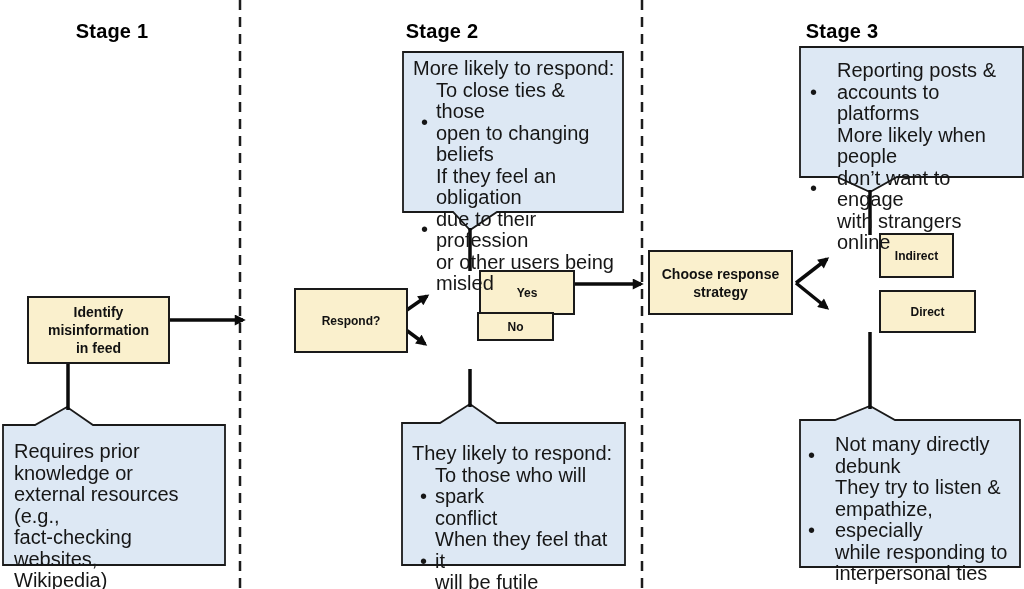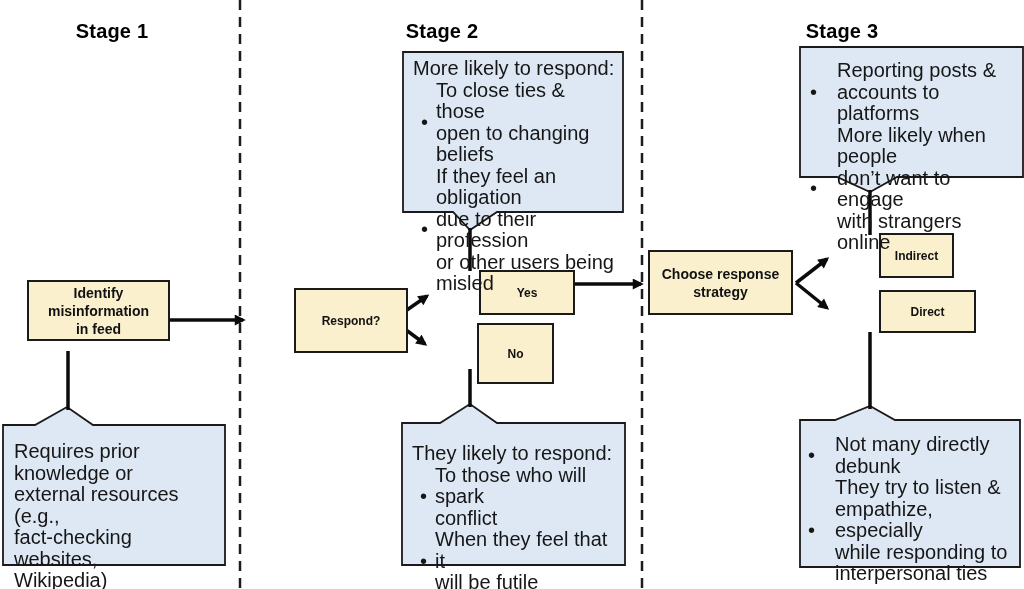--- a/index.html
+++ b/index.html
@@ -82,26 +82,26 @@
     <line class="conn" x1="394" y1="321" x2="425" y2="344" marker-end="url(#arrow)"></line>
     <line class="conn" x1="510" y1="284" x2="641" y2="284" marker-end="url(#arrow)"></line>
     <line class="conn" x1="796" y1="283" x2="827" y2="259" marker-end="url(#arrow)"></line>
     <line class="conn" x1="796" y1="283" x2="827" y2="308" marker-end="url(#arrow)"></line>
   </svg>
 
   <div class="stage-header" style="left:112px">Stage 1</div>
   <div class="stage-header" style="left:442px">Stage 2</div>
   <div class="stage-header" style="left:842px">Stage 3</div>
 
-  <div class="node" style="left:27px;top:280px;width:143px;height:61px">Identify
+  <div class="node" style="left:27px;top:296px;width:143px;height:68px">Identify
 misinformation
 in feed</div>
   <div class="node small" style="left:250px;top:288px;width:114px;height:65px">Respond?</div>
   <div class="node small" style="left:435px;top:270px;width:96px;height:45px">Yes</div>
-  <div class="node small" style="left:433px;top:323px;width:77px;height:61px">No</div>
+  <div class="node small" style="left:433px;top:312px;width:77px;height:29px">No</div>
   <div class="node" style="left:648px;top:250px;width:145px;height:65px">Choose response
 strategy</div>
   <div class="node small" style="left:835px;top:233px;width:75px;height:45px">Indirect</div>
   <div class="node small" style="left:835px;top:290px;width:97px;height:43px">Direct</div>
 
   <div class="callout-text" style="left:14px;top:441px;width:205px">
     <div class="co-header">Requires prior knowledge or
 external resources (e.g.,
 fact-checking websites,
 Wikipedia)</div>

